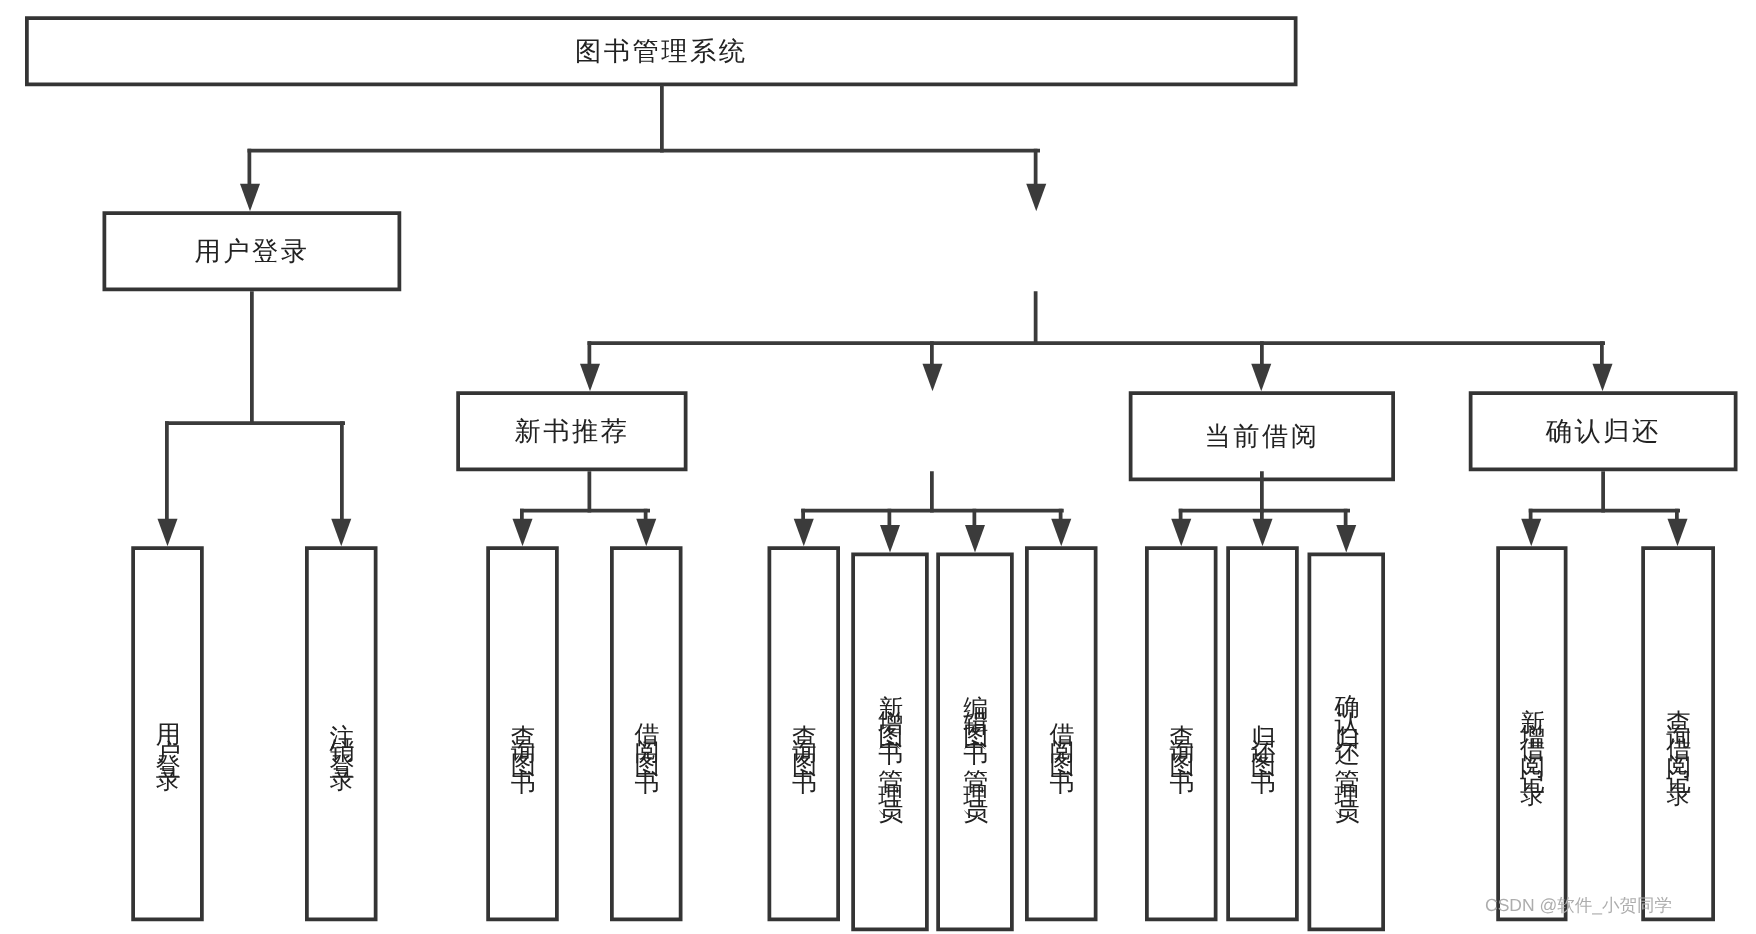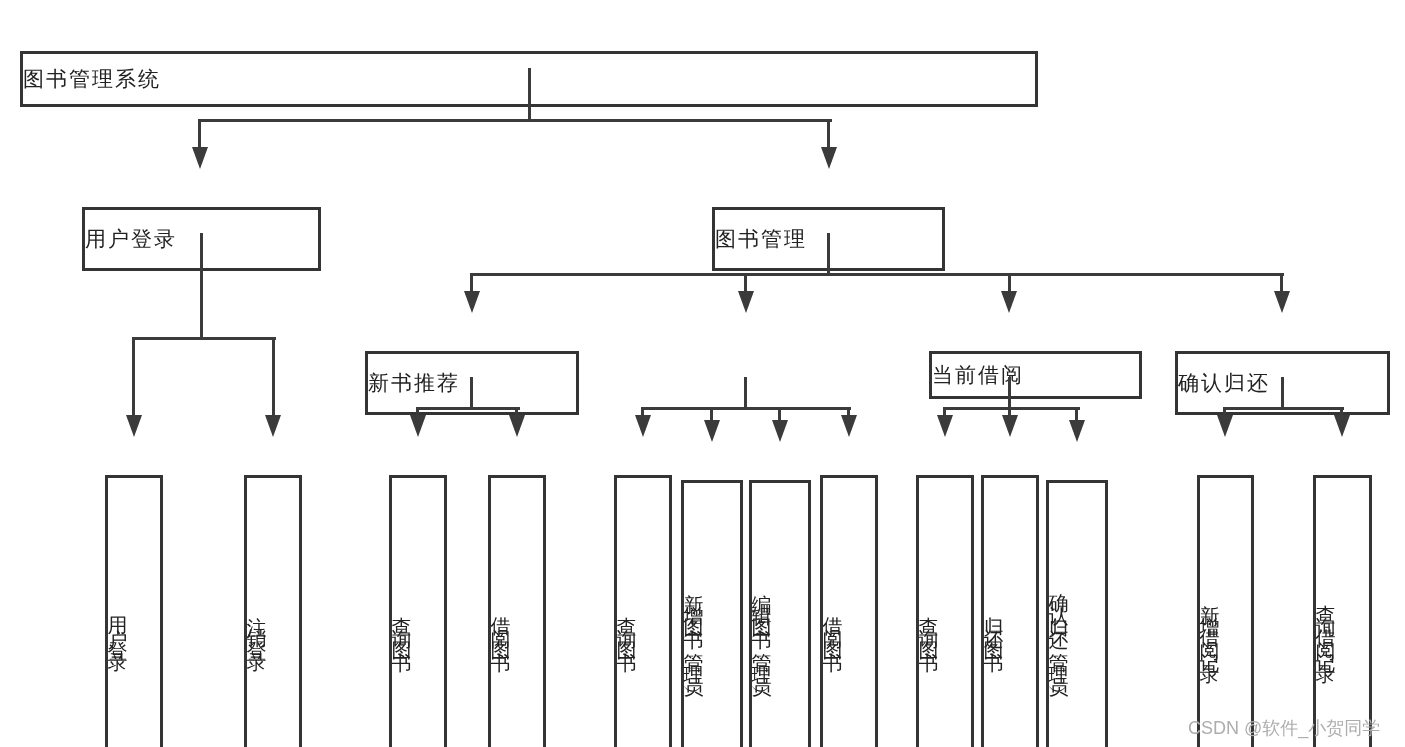--- a/index.html
+++ b/index.html
@@ -6,39 +6,38 @@
     --line:#3b3b3b; --border:#343434; --text:#222222;
     --watermark:#adadad; --background:#ffffff;
   }
   html,body{margin:0;padding:0;background:#fff;}
   .stage{
     position:relative;width:1405px;height:747px;background:var(--background);
     font-family:"Liberation Sans",sans-serif;overflow:hidden;
   }
   .node{
     position:absolute;box-sizing:border-box;border:3px solid var(--border);
-    background:var(--background);display:flex;align-items:center;justify-content:flex-start;
+    background:var(--background);display:flex;align-items:center;justify-content:center;
     color:var(--text);
-    margin-top:38px;
   }
   .hnode{font-size:21px;letter-spacing:2px;white-space:nowrap;}
   .vtext{
     writing-mode:vertical-rl;text-orientation:mixed;
     font-size:20px;letter-spacing:12px;line-height:1;color:var(--text);
   }
   .hline,.vline{position:absolute;background:var(--line);}
   .hline{height:3px;}
   .vline{width:3px;}
   .arrow{
     position:absolute;width:0;height:0;
     border-left:8px solid transparent;border-right:8px solid transparent;
     border-top:22px solid var(--line);
   }
   .watermark{
-    position:absolute;left:1188px;top:716px;font-size:18px;
+    position:absolute;left:1188px;top:716px;font-size:14px;
     color:var(--watermark);white-space:nowrap;z-index:10;
   }
 </style>
 </head>
 <body>
 
 <div class="stage">
 
   <div class="node hnode" style="left:20px;top:13px;width:1018px;height:56px">
     <span>图书管理系统</span>
@@ -47,46 +46,43 @@
   <div class="vline" style="left:528px;top:68px;height:54px"></div>
   <div class="hline" style="left:198px;top:119px;width:634px"></div>
   <div class="vline" style="left:198px;top:119px;height:30px"></div>
   <div class="arrow" style="left:192px;top:147px"></div>
   <div class="vline" style="left:827px;top:119px;height:30px"></div>
   <div class="arrow" style="left:821px;top:147px"></div>
 
   <div class="node hnode" style="left:82px;top:169px;width:239px;height:64px">
     <span>用户登录</span>
   </div>
-  <div class="node hnode" style="left:712px;top:169px;width:233px;height:64px">
-    <span>图书管理</span>
-  </div>
 
   <div class="vline" style="left:200px;top:233px;height:107px"></div>
   <div class="hline" style="left:132px;top:337px;width:144px"></div>
   <div class="vline" style="left:132px;top:337px;height:80px"></div>
   <div class="arrow" style="left:126px;top:415px"></div>
   <div class="vline" style="left:272px;top:337px;height:80px"></div>
   <div class="arrow" style="left:265px;top:415px"></div>
 
   <div class="vline" style="left:827px;top:233px;height:43px"></div>
   <div class="hline" style="left:470px;top:273px;width:814px"></div>
   <div class="vline" style="left:470px;top:273px;height:20px"></div>
   <div class="arrow" style="left:464px;top:291px"></div>
   <div class="vline" style="left:744px;top:273px;height:20px"></div>
   <div class="arrow" style="left:738px;top:291px"></div>
   <div class="vline" style="left:1008px;top:273px;height:20px"></div>
   <div class="arrow" style="left:1001px;top:291px"></div>
   <div class="vline" style="left:1280px;top:273px;height:20px"></div>
   <div class="arrow" style="left:1274px;top:291px"></div>
 
-  <div class="node hnode" style="left:365px;top:313px;width:214px;height:64px">
+  <div class="node hnode" style="left:365px;top:313px;width:185px;height:64px">
     <span>新书推荐</span>
   </div>
-  <div class="node hnode" style="left:929px;top:313px;width:213px;height:48px">
+  <div class="node hnode" style="left:903px;top:313px;width:213px;height:72px">
     <span>当前借阅</span>
   </div>
   <div class="node hnode" style="left:1175px;top:313px;width:215px;height:64px">
     <span>确认归还</span>
   </div>
 
   <div class="vline" style="left:470px;top:377px;height:33px"></div>
   <div class="hline" style="left:416px;top:407px;width:104px"></div>
   <div class="vline" style="left:416px;top:407px;height:10px"></div>
   <div class="arrow" style="left:410px;top:415px"></div>

